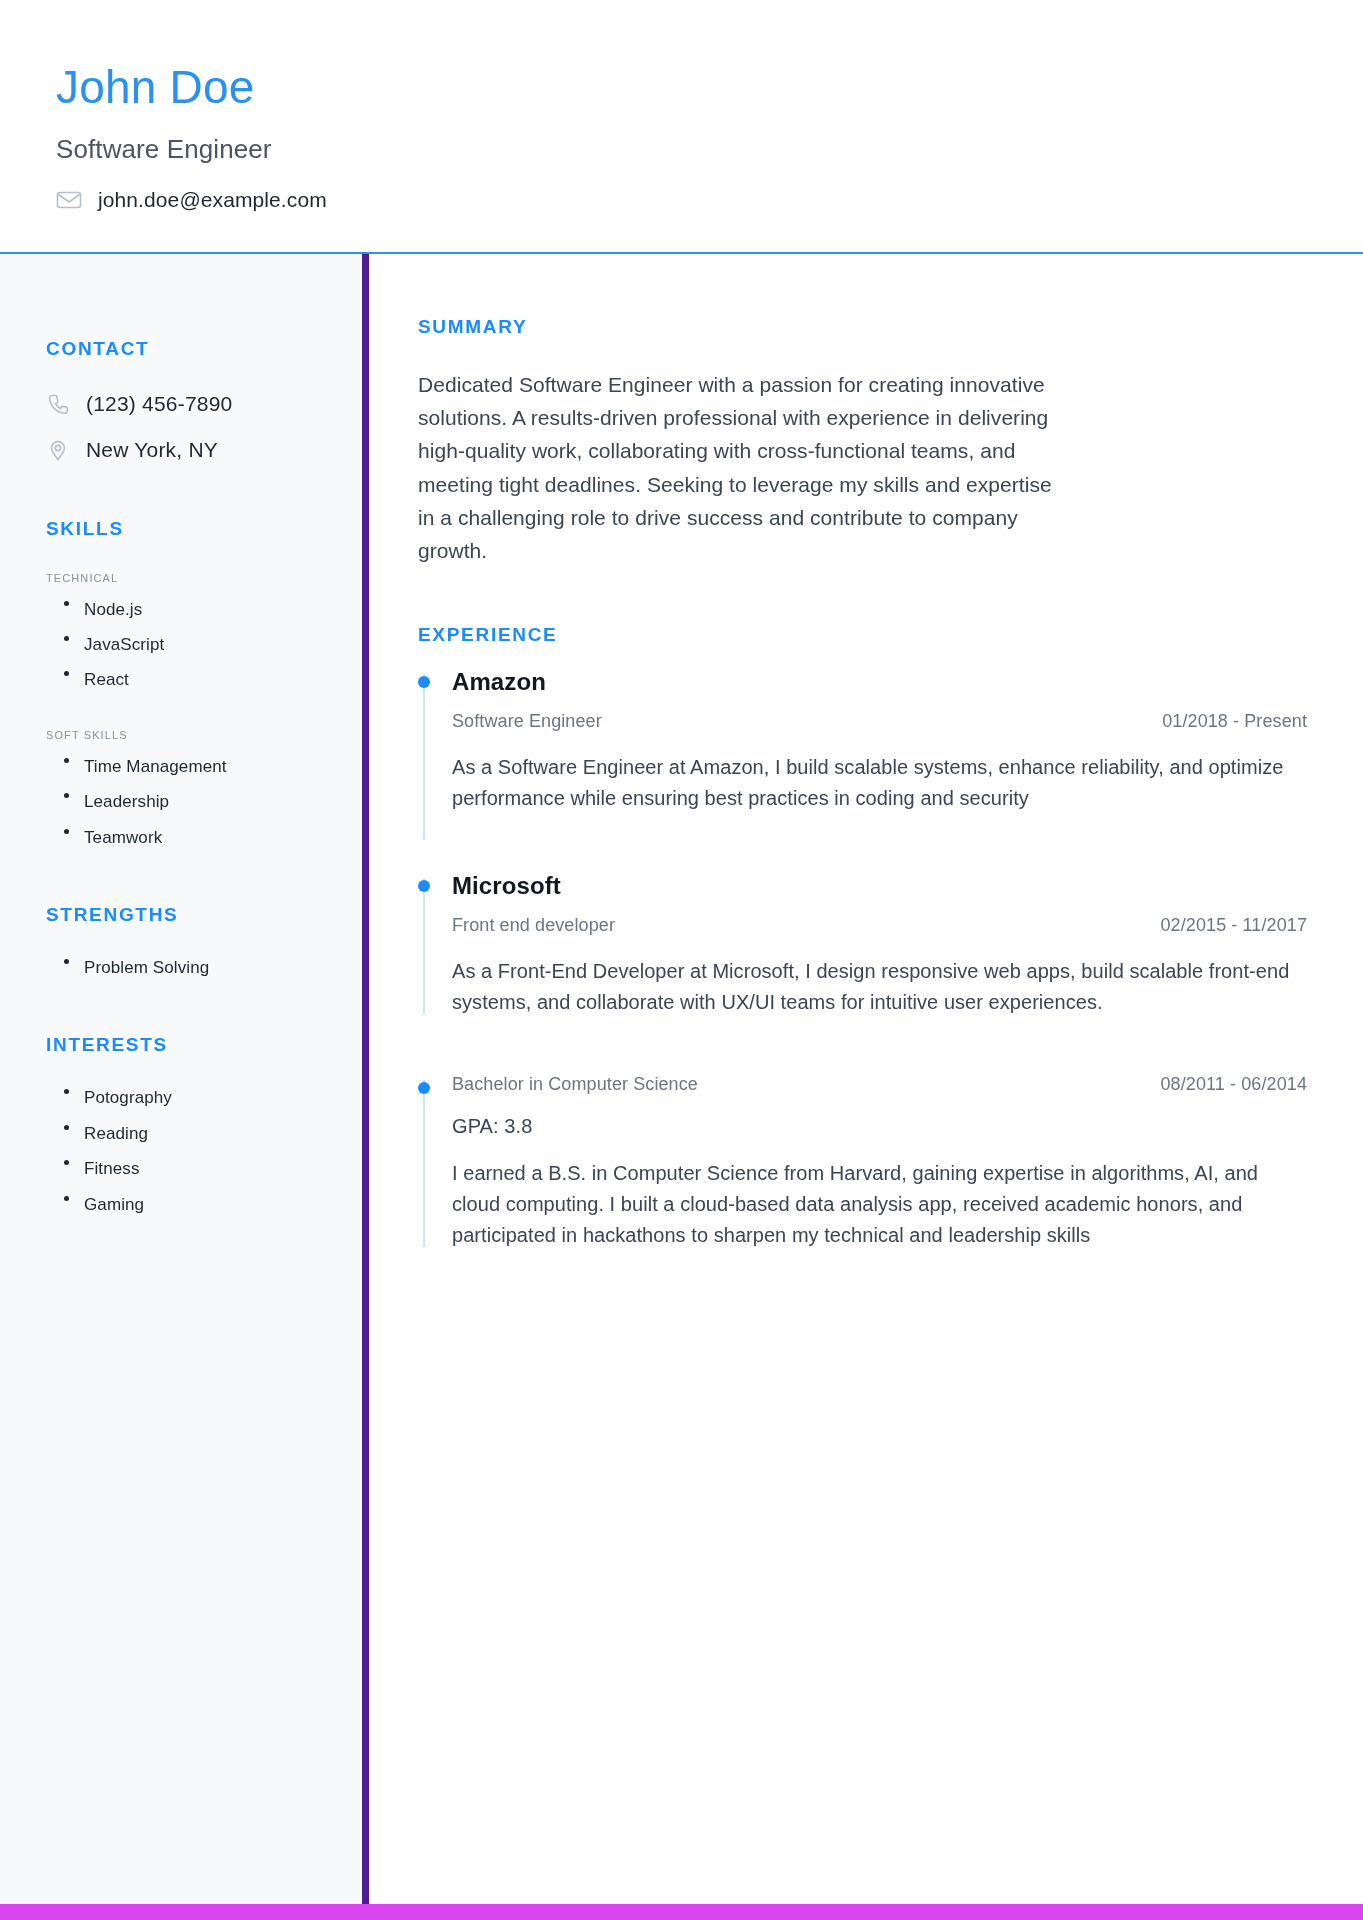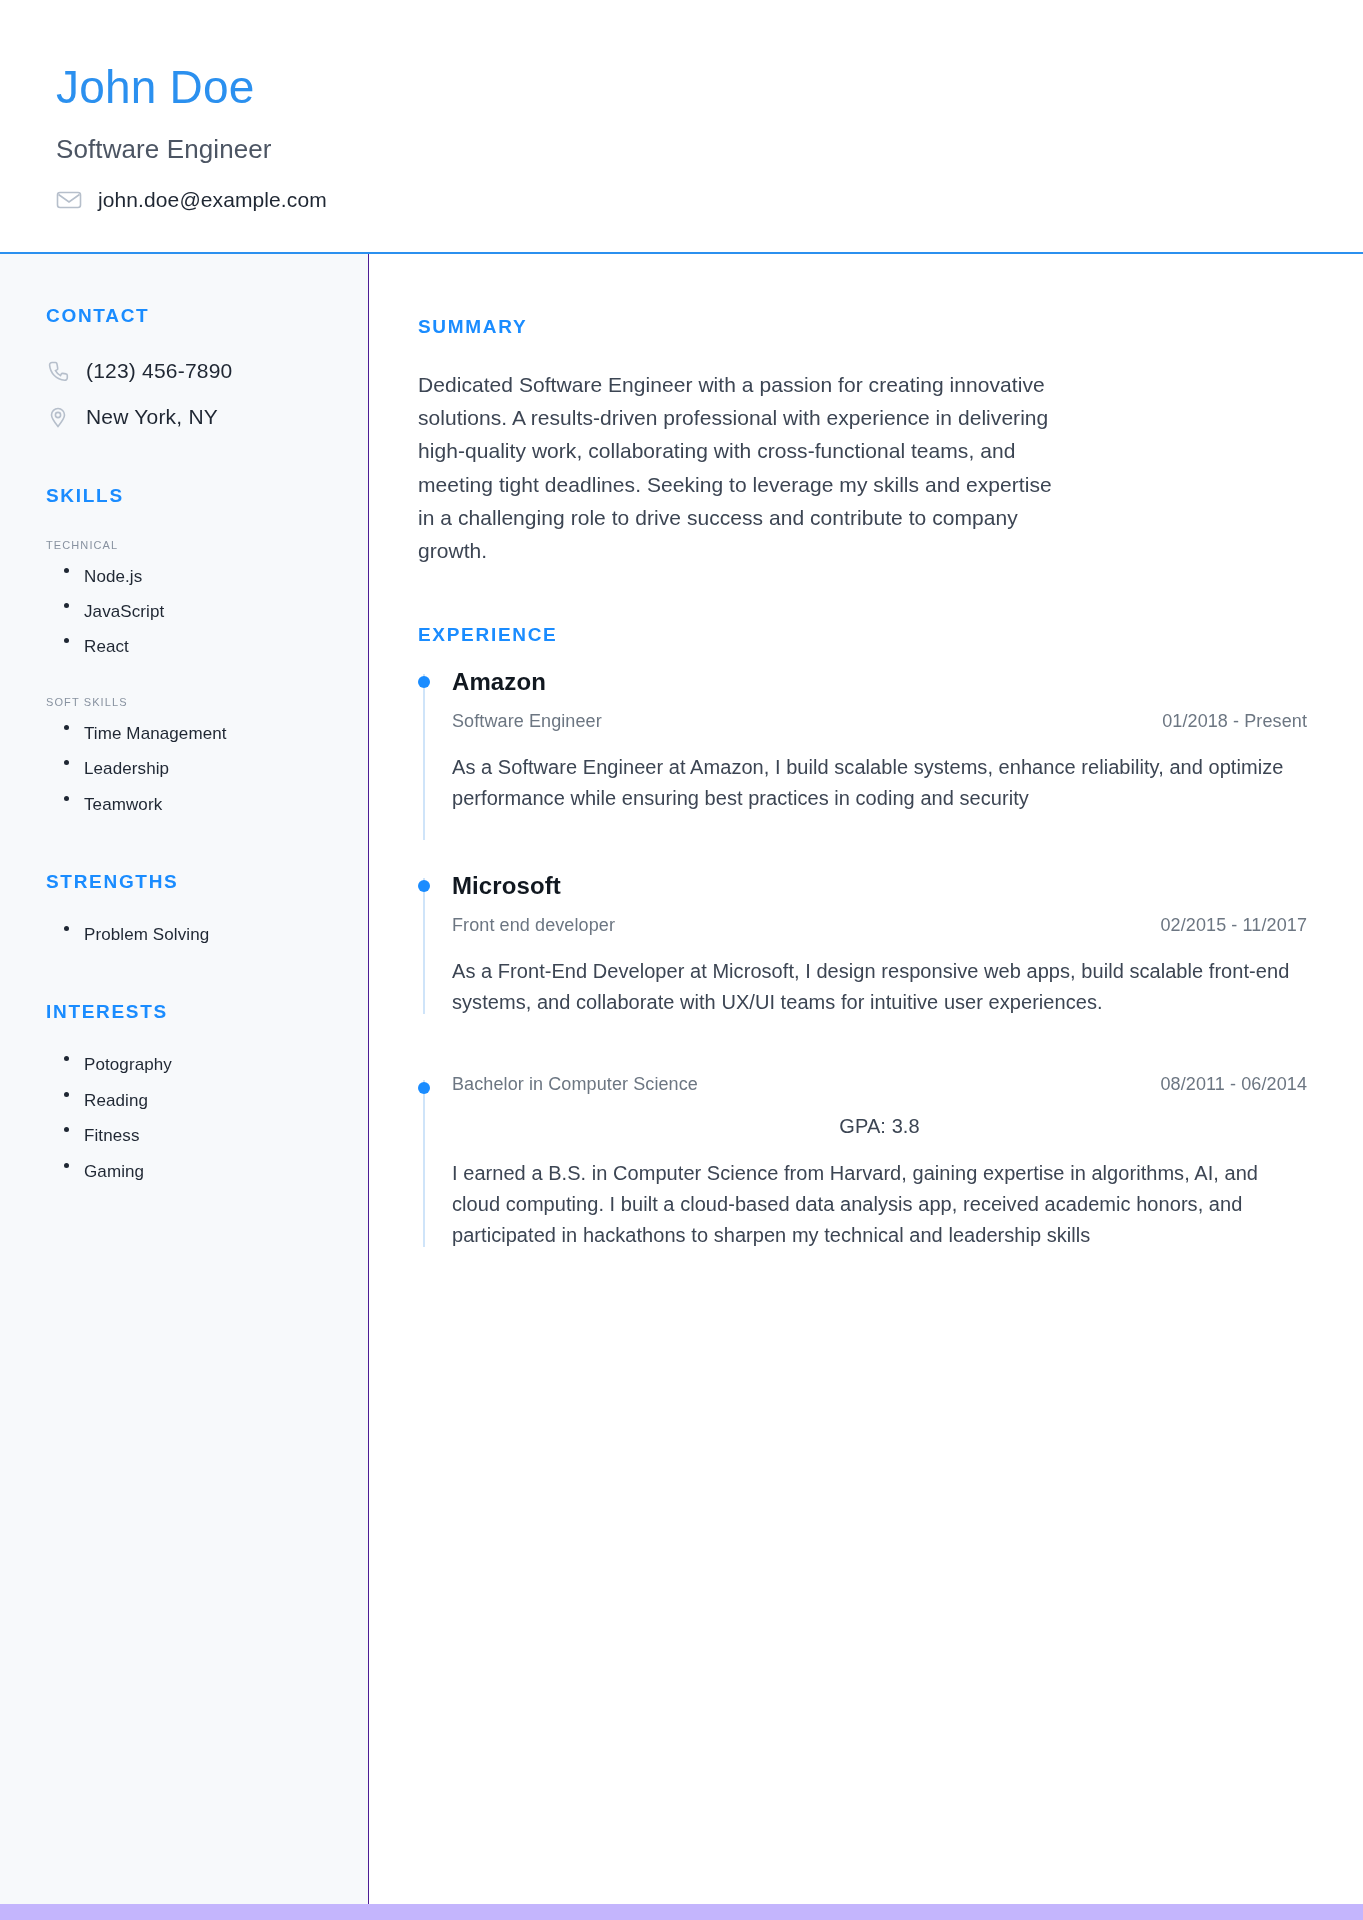--- a/index.html
+++ b/index.html
@@ -5,21 +5,21 @@
   * { box-sizing: border-box; margin: 0; padding: 0; }
   html, body {
     width: 1363px;
     background: #ffffff;
     font-family: "Liberation Sans", sans-serif;
     -webkit-font-smoothing: antialiased;
   }
   .page {
     width: 1363px;
     min-height: 1920px;
-    background: #c4b5fd;
+    background: #d946ef;
     position: relative;
   }
 
   
   .header {
     padding: 62px 0 40px 56px;
     background: #ffffff;
     border-bottom: 2px solid #2b90ef;
   }
   .name {
@@ -51,22 +51,22 @@
   
   .body-wrap {
     display: flex;
     align-items: stretch;
     min-height: 1650px;
   }
   .sidebar {
     width: 369px;
     flex: none;
     background: #f7f9fb;
-    border-right: 1px solid #4c1d95;
-    padding: 51px 28px 60px 46px;
+    border-right: 7px solid #4c1d95;
+    padding: 84px 28px 60px 46px;
   }
   .main {
     flex: 1;
     background: #ffffff;
     padding: 62px 56px 60px 49px;
   }
 
   
   .sec-head {
     font-size: 19px;
@@ -178,21 +178,20 @@
     letter-spacing: 0.1px;
     margin-bottom: 20px;
   }
   .tl-role { }
   .tl-dates { white-space: nowrap; }
   .tl-extra {
     font-size: 20px;
     color: #3c4553;
     margin-bottom: 20px;
     letter-spacing: 0.1px;
-    text-align: center;
   }
   .tl-desc {
     font-size: 20px;
     line-height: 1.55;
     color: #3c4553;
     letter-spacing: 0.05px;
   }
   .exp-gap { height: 28px; }
 </style>
 </head>

